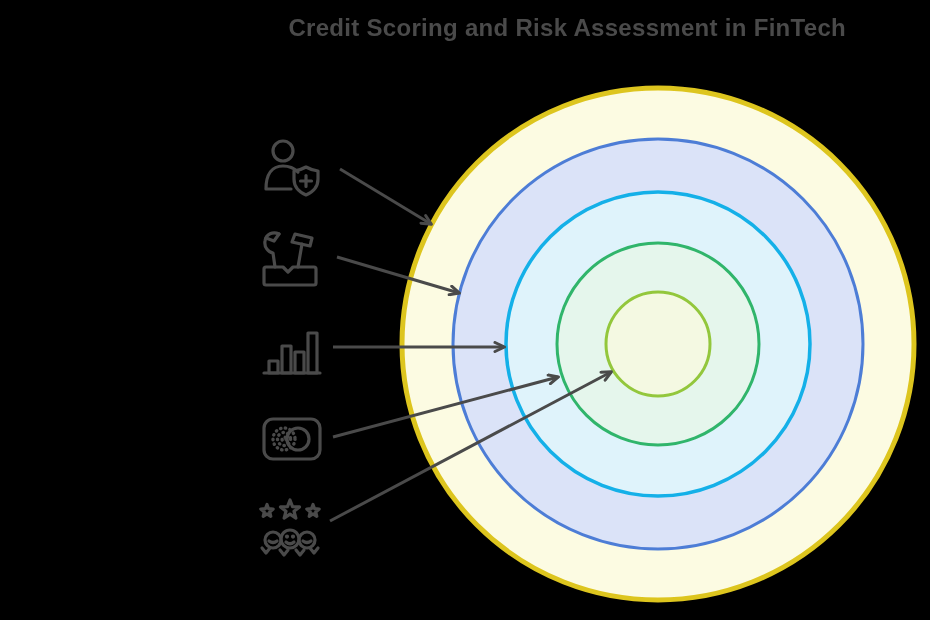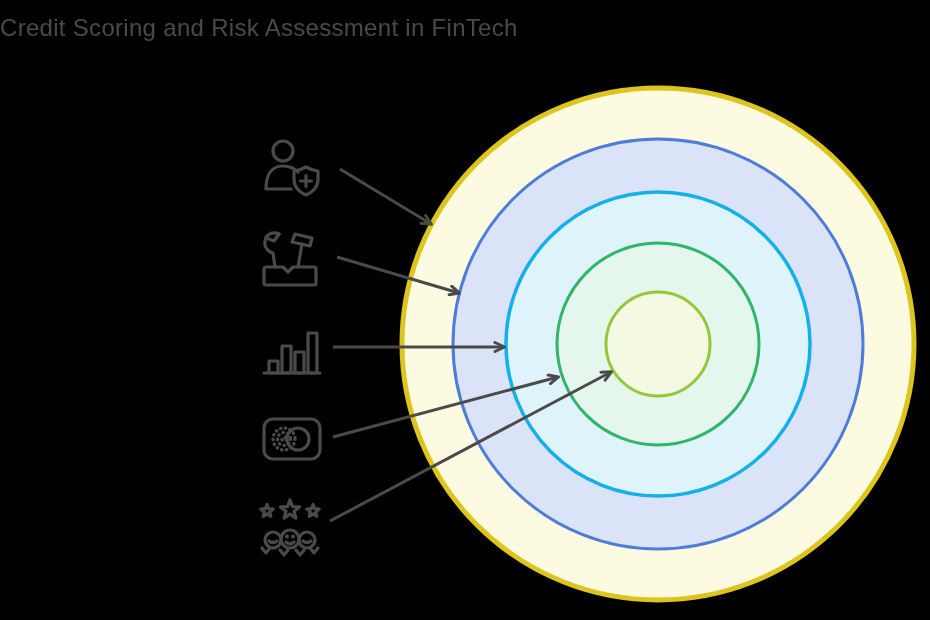--- a/index.html
+++ b/index.html
@@ -10,23 +10,23 @@
     height: 620px;
     background: #000;
     overflow: hidden;
     font-family: "Liberation Sans", sans-serif;
   }
   .title {
     position: absolute;
     left: 0;
     top: 14px;
     width: 846px;
-    text-align: left;
+    text-align: right;
     font-size: 24px;
-    font-weight: 400;
+    font-weight: 700;
     letter-spacing: 0.3px;
     color: #4a4a4a;
   }
   #diagram-svg {
     position: absolute;
     left: 0;
     top: 0;
   }
   .icon-g path, .icon-g circle, .icon-g rect, .icon-g polygon {
     fill: none;

